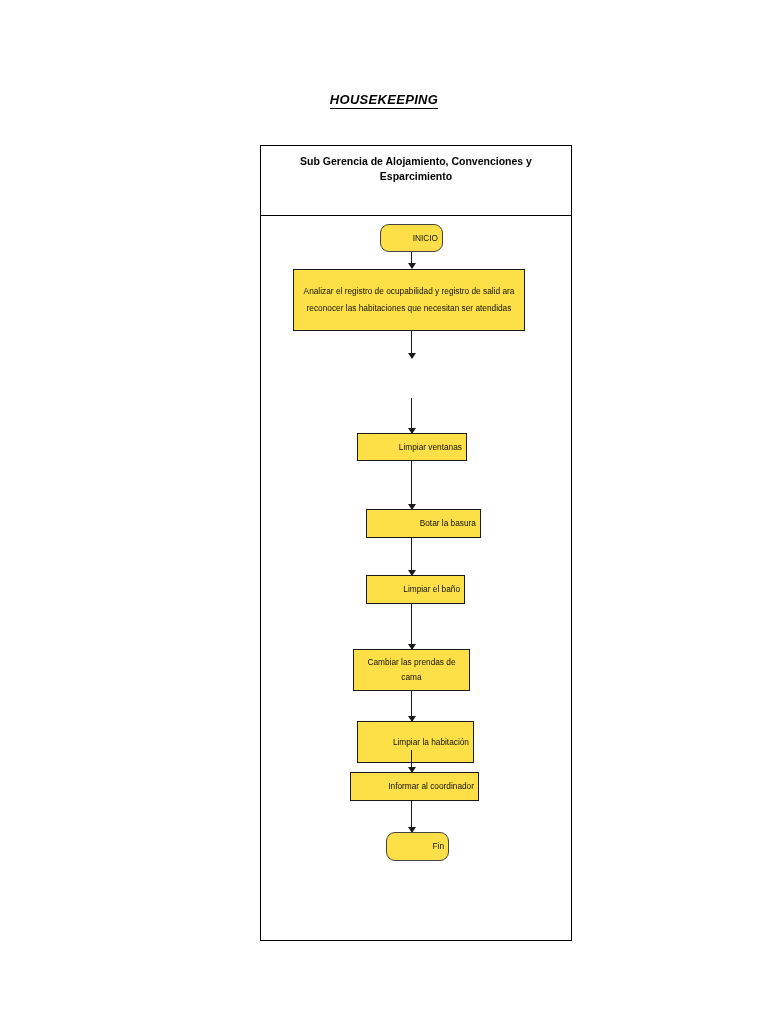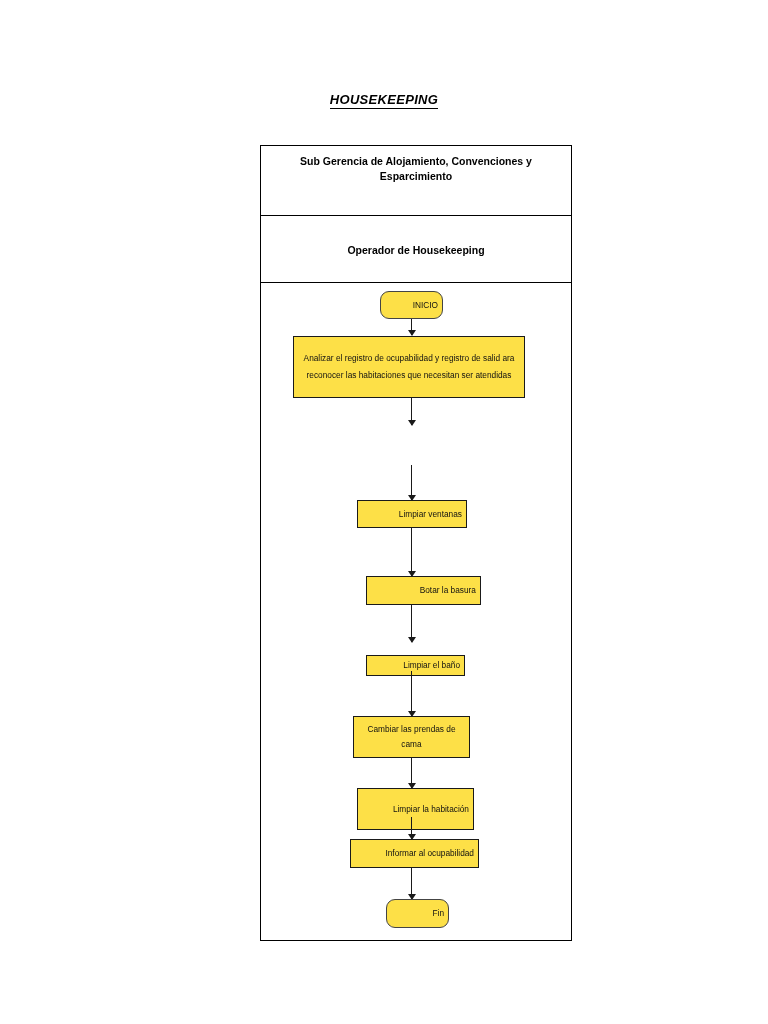--- a/index.html
+++ b/index.html
@@ -119,23 +119,20 @@
 <div class="page-title">
   <span>HOUSEKEEPING</span>
 </div>
 
 <div class="diagram">
 
   <div class="lane-header lane-1">
     <div class="lane-title">Sub Gerencia de Alojamiento, Convenciones y Esparcimiento</div>
   </div>
 
-  <div class="lane-header lane-2">
-    <div class="lane-title">Operador de Housekeeping</div>
-  </div>
 
   <div class="lane-body">
 
     <div class="node terminator" style="left:119px; top:8px; width:63px; height:28px;">
       <span>INICIO</span>
     </div>
 
     <div class="arrow" style="left:150px; top:36px; height:16px;"></div>
 
     <div class="node wide" style="left:32px; top:53px; width:232px; height:62px;">
@@ -152,40 +149,40 @@
     </div>
 
     <div class="arrow" style="left:150px; top:245px; height:48px;"></div>
 
     <div class="node" style="left:105px; top:293px; width:115px; height:29px;">
       <span>Botar la basura</span>
     </div>
 
     <div class="arrow" style="left:150px; top:322px; height:37px;"></div>
 
-    <div class="node" style="left:105px; top:372px; width:99px; height:21px;">
+    <div class="node" style="left:105px; top:359px; width:99px; height:29px;">
       <span>Limpiar el baño</span>
     </div>
 
     <div class="arrow" style="left:150px; top:388px; height:45px;"></div>
 
     <div class="node" style="left:92px; top:433px; width:117px; height:42px;">
       <span>Cambiar las prendas de cama</span>
     </div>
 
     <div class="arrow" style="left:150px; top:475px; height:30px;"></div>
 
     <div class="node" style="left:96px; top:505px; width:117px; height:42px;">
       <span>Limpiar la habitación</span>
     </div>
 
     <div class="arrow" style="left:150px; top:534px; height:22px;"></div>
 
     <div class="node" style="left:89px; top:556px; width:129px; height:29px;">
-      <span>Informar al ocupabilidad</span>
+      <span>Informar al coordinador</span>
     </div>
 
     <div class="arrow" style="left:150px; top:585px; height:31px;"></div>
 
     <div class="node terminator" style="left:125px; top:616px; width:63px; height:29px;">
       <span>Fin</span>
     </div>
 
   </div>
 </div>

